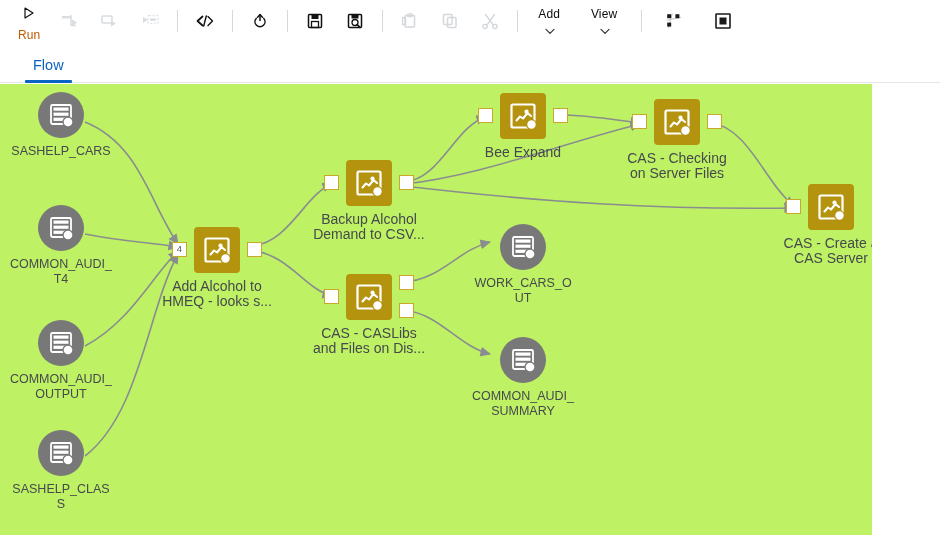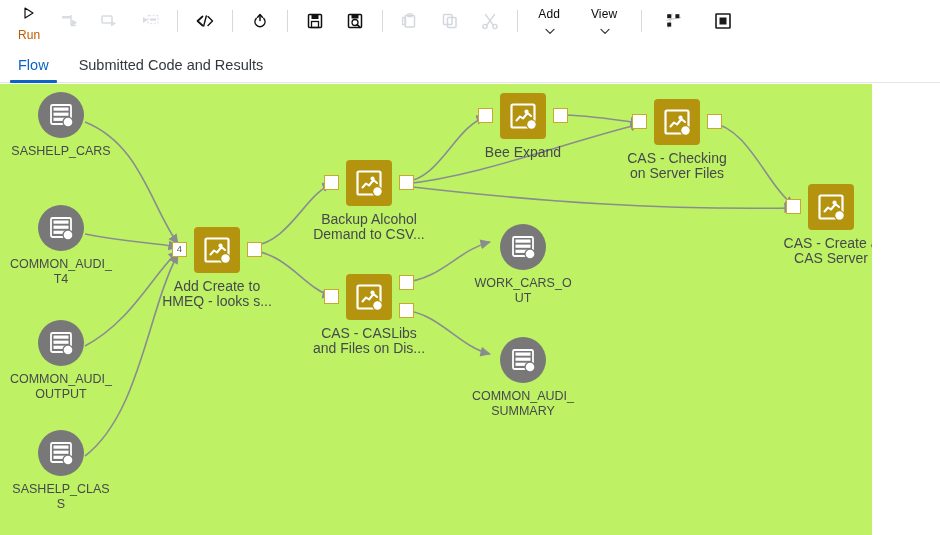--- a/index.html
+++ b/index.html
@@ -43,21 +43,21 @@
     transform:translateY(1px);
   }
   .tb-label{letter-spacing:.1px;}
 
   
   #tabs{
     position:absolute;left:0;top:41px;width:940px;height:42px;
     border-bottom:1px solid #e3e5e7;
     display:flex;align-items:flex-end;
     box-sizing:border-box;
-    padding-left:8px;
+    padding-left:23px;
     background:#fff;
   }
   .tab{
     font-size:14.5px;
     padding:0 10px 9px 10px;
     margin-right:10px;
     cursor:pointer;
     color:#32373c;
     position:relative;
     white-space:nowrap;
@@ -244,21 +244,20 @@
     <svg width="18" height="18" viewBox="0 0 18 18">
       <rect x="2" y="2" width="14" height="14" rx="0.5" fill="none" stroke="#1b1b1b" stroke-width="1.6"></rect>
       <rect x="5.5" y="5.5" width="7" height="7" fill="#1b1b1b"></rect>
     </svg>
   </div>
 
 </div>
 
 <div id="tabs">
   <div class="tab active">Flow</div>
-  <div class="tab">Submitted Code and Results</div>
 </div>
 
 <div id="canvas">
 
   <svg id="edges" viewBox="0 0 940 451">
     <defs>
       <marker id="arw" markerWidth="7" markerHeight="7" refX="6" refY="3.5" orient="auto">
         <path d="M0,0.4 L6.6,3.5 L0,6.6 Z" fill="#8a8d90"></path>
       </marker>
     </defs>
@@ -383,21 +382,21 @@
     <div class="sq">
       <svg class="gl" width="46" height="46" viewBox="0 0 46 46">
         <rect x="11.5" y="11.5" width="23" height="23" rx="1.5" fill="none" stroke="#fff" stroke-width="2.2"></rect>
         <path d="M26.5 16.5 a2.1 2.1 0 1 0 0.02 0 Z" fill="#fff"></path>
         <path d="M16.5 27.5 L20 23.5 L23 25.5 L27.5 20 L31 23" fill="none" stroke="#fff" stroke-width="2.1" stroke-linecap="round" stroke-linejoin="round"></path>
         <circle cx="31.5" cy="31.5" r="5.4" fill="#b4930e"></circle>
         <circle cx="31.5" cy="31.5" r="4.2" fill="#fff"></circle>
       </svg>
     </div>
     <div class="port" style="left:53px;top:15px"></div>
-    <div class="label">Add Create to
+    <div class="label">Add Alcohol to
 HMEQ - looks s...</div>
   </div>
 
   <div class="node pnode" style="left:346px;top:76px">
     <div class="port" style="left:-22px;top:15px"></div>
     <div class="sq">
       <svg class="gl" width="46" height="46" viewBox="0 0 46 46">
         <rect x="11.5" y="11.5" width="23" height="23" rx="1.5" fill="none" stroke="#fff" stroke-width="2.2"></rect>
         <path d="M26.5 16.5 a2.1 2.1 0 1 0 0.02 0 Z" fill="#fff"></path>
         <path d="M16.5 27.5 L20 23.5 L23 25.5 L27.5 20 L31 23" fill="none" stroke="#fff" stroke-width="2.1" stroke-linecap="round" stroke-linejoin="round"></path>

